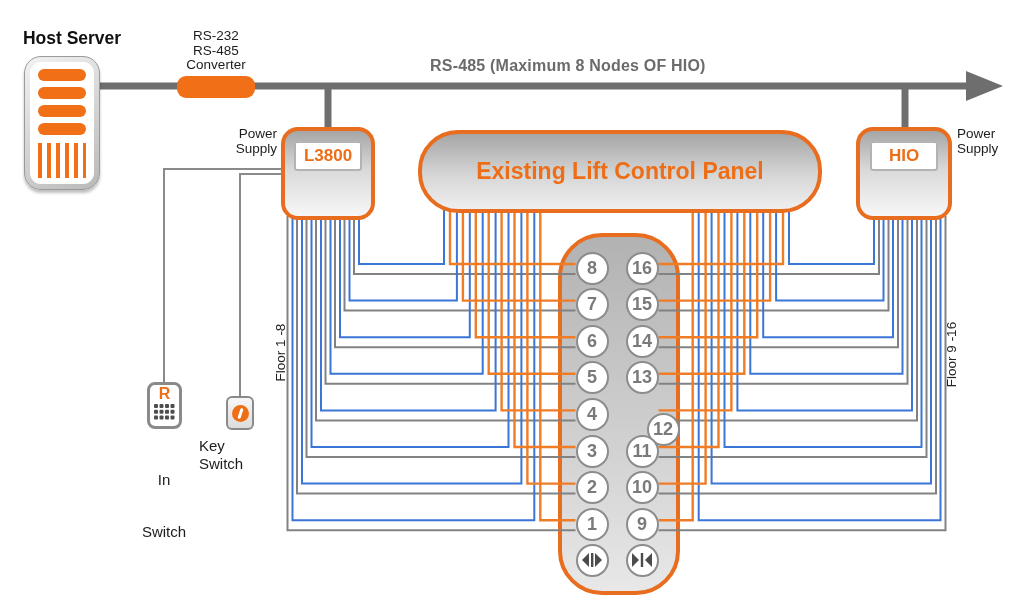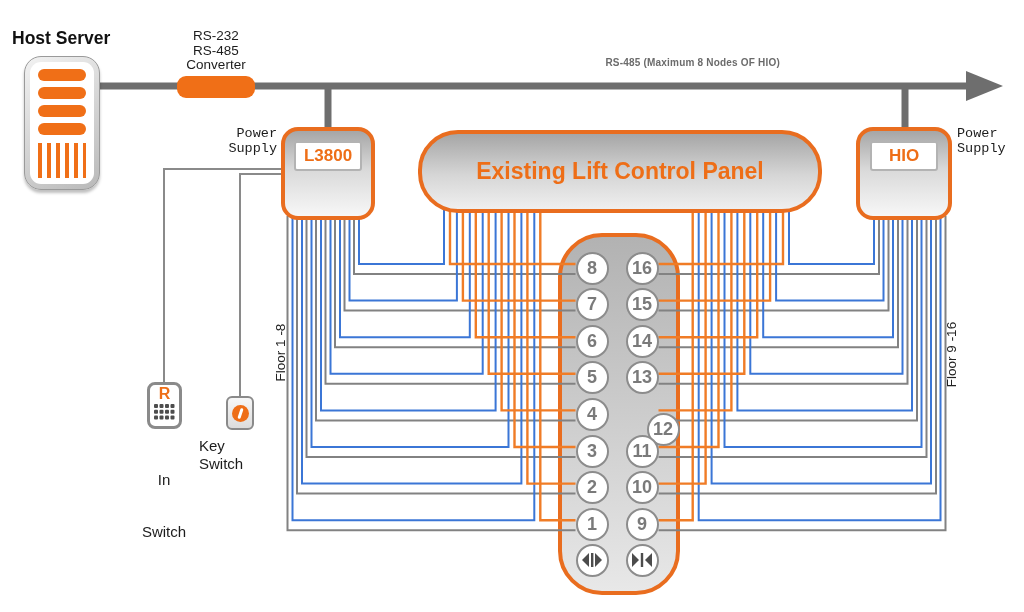--- a/index.html
+++ b/index.html
@@ -4,21 +4,21 @@
 <style>
   html,body{margin:0;padding:0;}
   body{
     width:1024px;height:612px;position:relative;background:#ffffff;
     font-family:"Liberation Sans", sans-serif;overflow:hidden;
   }
   .abs{position:absolute;}
   
   #wires{position:absolute;left:0;top:0;z-index:2;pointer-events:none;}
   .box{z-index:3;}
-  .toplabel{z-index:4;}
+  .toplabel{z-index:4;text-align:center;}
   #button-panel{z-index:1;}
   .panel-btn{z-index:3;}
   
   #host-server{
     left:24px;top:56px;width:76px;height:134px;border-radius:17px;
     background:linear-gradient(145deg,#f2f2f2,#b9b9b9);
     border:1px solid #9a9a9a;box-shadow:0 3px 3px rgba(0,0,0,.25);
     padding:5px;box-sizing:border-box;
   }
   #host-inner{
@@ -30,21 +30,21 @@
   #srv-stripes{
     flex:1;margin-top:2px;
     background:repeating-linear-gradient(90deg,#f06f17 0 4px,#ffffff 4px 9px);
   }
   #host-label{left:12px;top:28px;width:120px;font-size:17.5px;font-weight:bold;color:#111;}
   
   #converter{left:177px;top:76px;width:78px;height:22px;background:#f06f17;border-radius:9px;}
   #converter-label{left:151px;top:29px;width:130px;text-align:center;font-size:13.5px;line-height:14.5px;color:#1c1c1c;}
   #converter-label span{display:block;}
   
-  #bus-label{left:430px;top:57px;width:350px;text-align:right;font-size:10px;font-weight:bold;color:#6b6b6b;letter-spacing:.2px;}
+  #bus-label{left:430px;top:57px;width:350px;text-align:left;font-size:16px;font-weight:bold;color:#6b6b6b;letter-spacing:.2px;}
   
   .ctrl{
     border:4px solid #e96d1f;border-radius:17px;
     background:linear-gradient(180deg,#a6a6a6 0%,#d9d9d9 45%,#f7f7f7 100%);
     box-sizing:border-box;display:flex;justify-content:center;align-items:flex-start;text-align:right;
   }
   #l3800{left:281px;top:127px;width:94px;height:93px;}
   #hio{left:856px;top:127px;width:96px;height:93px;}
   .ctrl .tag{
     margin-top:10px;background:#ffffff;border:2px solid #b3b3b3;border-radius:3px;
@@ -56,21 +56,21 @@
     left:418px;top:130px;width:404px;height:83px;border-radius:40px;
     border:4px solid #e96d1f;box-sizing:border-box;
     background:linear-gradient(180deg,#a6a6a6 0%,#d6d6d6 55%,#efefef 100%);
     display:flex;align-items:center;justify-content:center;
     font-size:23px;font-weight:bold;color:#ee6e17;
   }
   
   .ps{font-size:13.5px;line-height:15px;color:#1c1c1c;}
   #ps-left{left:215px;top:126px;width:62px;text-align:right;}
   #ps-right{left:957px;top:126px;width:62px;text-align:left;}
-  .ps span{display:block;font-family:Liberation Mono, monospace;}
+  .ps span{display:block;}
   
   #button-panel{
     left:558px;top:233px;width:122px;height:362px;border-radius:44px;
     border:4px solid #e96d1f;box-sizing:border-box;
     background:linear-gradient(180deg,#b2b2b2 0%,#cfcfcf 55%,#e8e8e8 100%);
   }
   .panel-btn{
     position:absolute;width:33px;height:33px;border-radius:50%;
     background:#ffffff;border:2px solid #8c8c8c;box-sizing:border-box;
     display:flex;align-items:center;justify-content:center;

